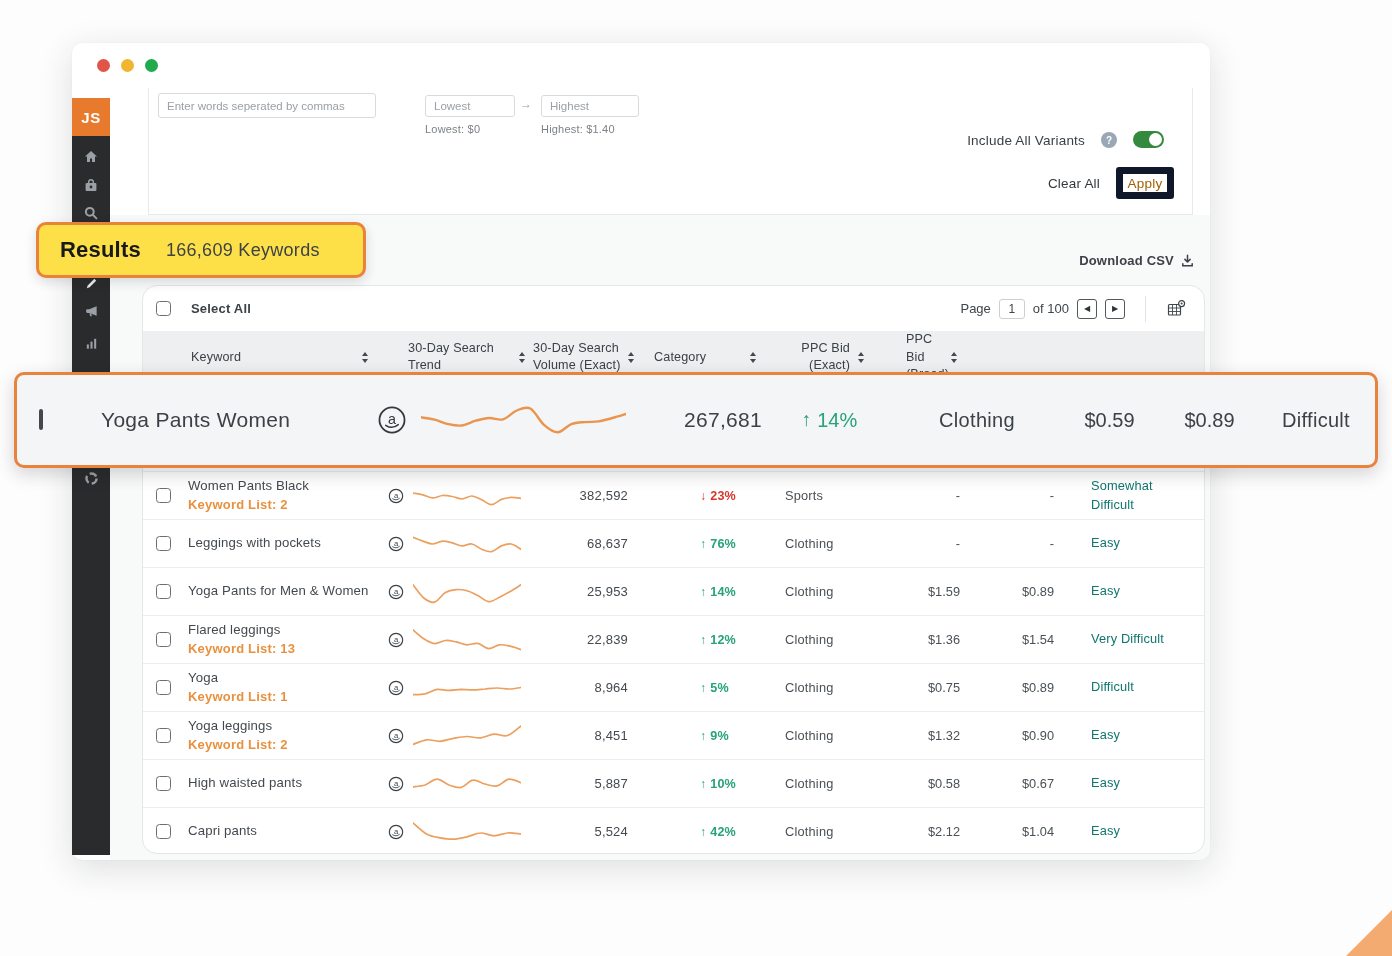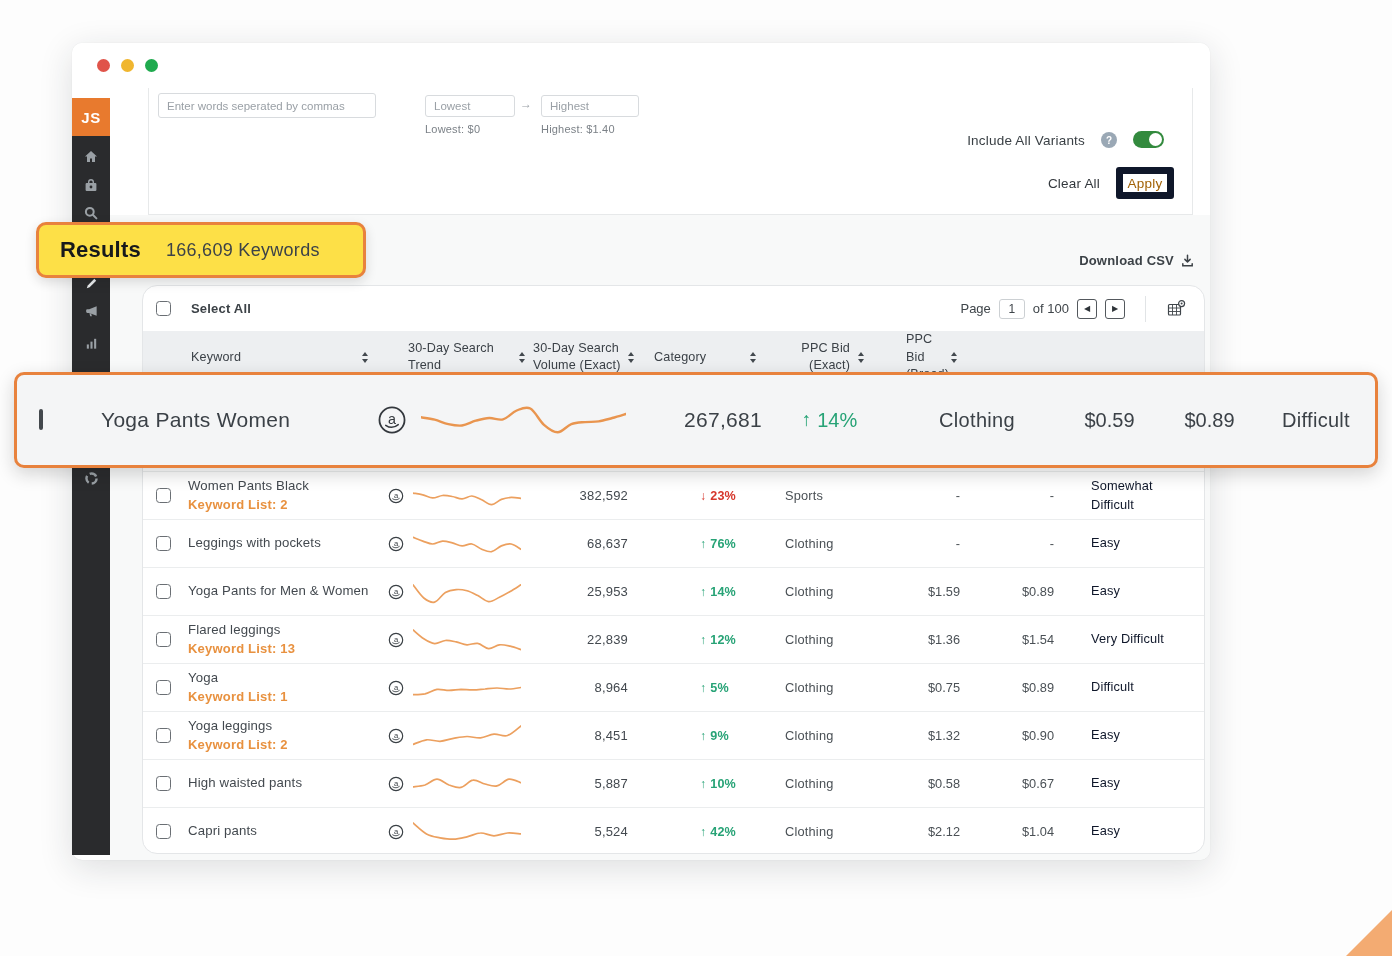--- a/index.html
+++ b/index.html
@@ -101,21 +101,21 @@
   .c-icon { display:flex; justify-content:center; }
   .c-spark { display:flex; align-items:center; }
   .c-vol { text-align:right; padding-right:10px; font-size:13px; color:#43494f; letter-spacing:.2px; }
   .c-trend { padding-left:62px; display:flex; align-items:center; gap:4px; font-size:12.6px; font-weight:700; letter-spacing:.2px; }
   .c-trend .arrow { font-size:12px; }
   .c-trend.up { color:#27a376; }
   .c-trend.down { color:#d6372c; }
   .c-cat { padding-left:17px; font-size:12.8px; color:#4a5055; letter-spacing:.2px; }
   .c-ppce { text-align:right; padding-right:3px; font-size:12.8px; color:#4a5055; }
   .c-ppcb { text-align:right; padding-right:4px; font-size:12.8px; color:#4a5055; }
-  .c-ease { padding-left:33px; font-size:12.8px; color:#0f172a; line-height:1.45; padding-right:14px; letter-spacing:.15px; }
+  .c-ease { padding-left:33px; font-size:12.8px; color:#0f766e; line-height:1.45; padding-right:14px; letter-spacing:.15px; }
   .spark path, .hl-spark path { fill:none; stroke:#eca05f; stroke-width:1.7; stroke-linecap:round; stroke-linejoin:round; }
 
   
   .results-callout { position:absolute; left:36px; top:222px; width:330px; height:56px; z-index:20;
                      background:#fde047; border:3px solid #e8823d; border-radius:10px;
                      box-shadow:0 4px 12px rgba(20,20,20,.14); display:flex; align-items:center; padding-left:21px; gap:25px; }
   .results-title { font-size:22px; font-weight:800; color:#17191c; letter-spacing:.2px; }
   .results-count { font-size:18px; color:#3c4248; letter-spacing:.3px; }
 
   .row-callout { position:absolute; left:14px; top:372px; width:1364px; height:96px; z-index:20;

